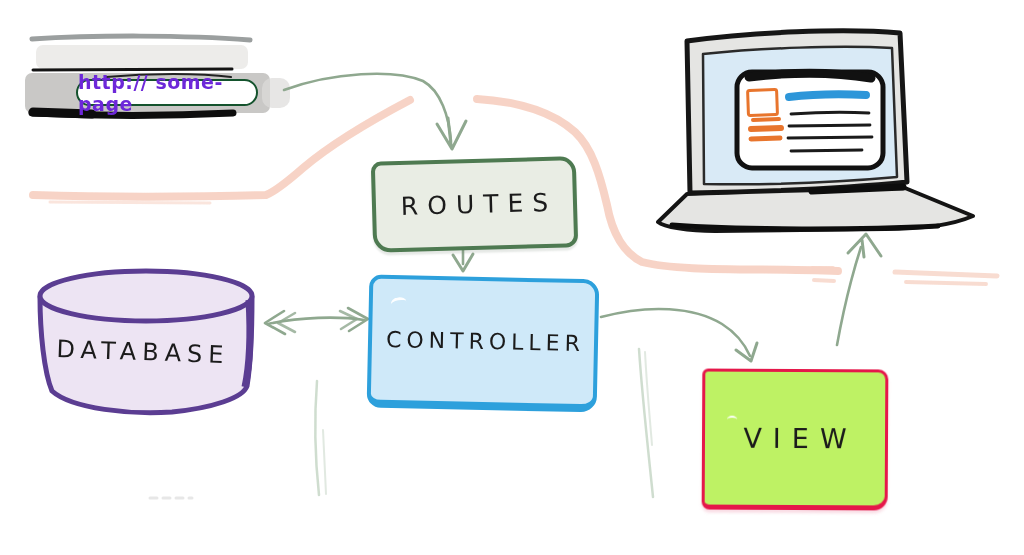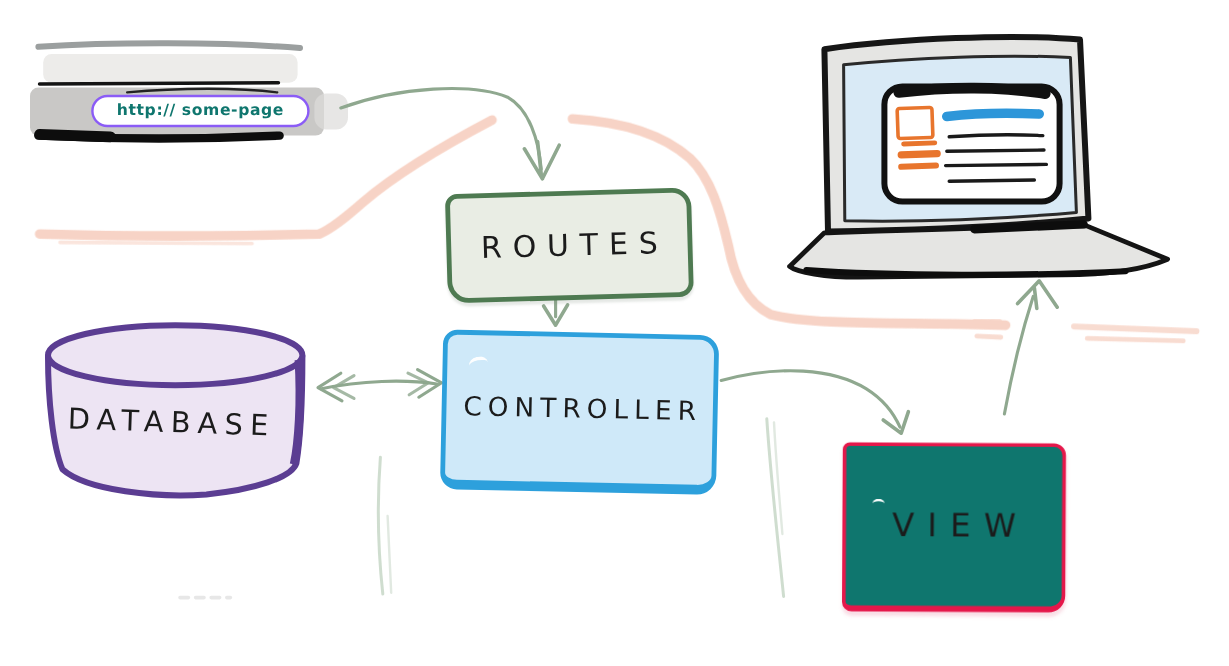--- a/index.html
+++ b/index.html
@@ -33,36 +33,36 @@
     border-top:3px solid rgba(255,255,255,0.95);border-radius:50%;
     transform:rotate(-12deg);
   }
   .shine-sm{
     position:absolute;left:22px;top:44px;width:10px;height:6px;
     border-top:2px solid rgba(255,255,255,0.95);border-radius:50%;
   }
   
   .view{
     left:702px;top:369px;width:186px;height:141px;
-    background:#0f766e;border:3px solid #e5174a;border-bottom-width:5px;
+    background:#bef264;border:3px solid #e5174a;border-bottom-width:5px;
     border-radius:6px 10px 14px 8px;transform:rotate(0.3deg);
     box-shadow:0 3px 3px rgba(230,120,150,0.25);
     font-size:27px;letter-spacing:11px;padding-left:11px;
   }
   
   .db-label{
     left:40px;top:334px;width:200px;height:36px;background:transparent;
     font-size:24px;letter-spacing:6px;padding-left:6px;transform:rotate(2deg);
   }
   
   .url-pill{
     position:absolute;left:76px;top:79px;width:182px;height:27px;z-index:2;
-    background:#ffffff;border:2px solid #8b5cf6;border-radius:14px;
+    background:#ffffff;border:2px solid #14532d;border-radius:14px;
     display:flex;align-items:center;justify-content:center;
-    font-size:13px;font-weight:bold;color:#0f766e;letter-spacing:0.5px;
+    font-size:19px;font-weight:bold;color:#6d28d9;letter-spacing:0.5px;
     box-sizing:border-box;
   }
 </style>
 </head>
 <body>
 
 <div class="canvas">
 
   <svg class="layer" viewBox="0 0 1024 555">
 

